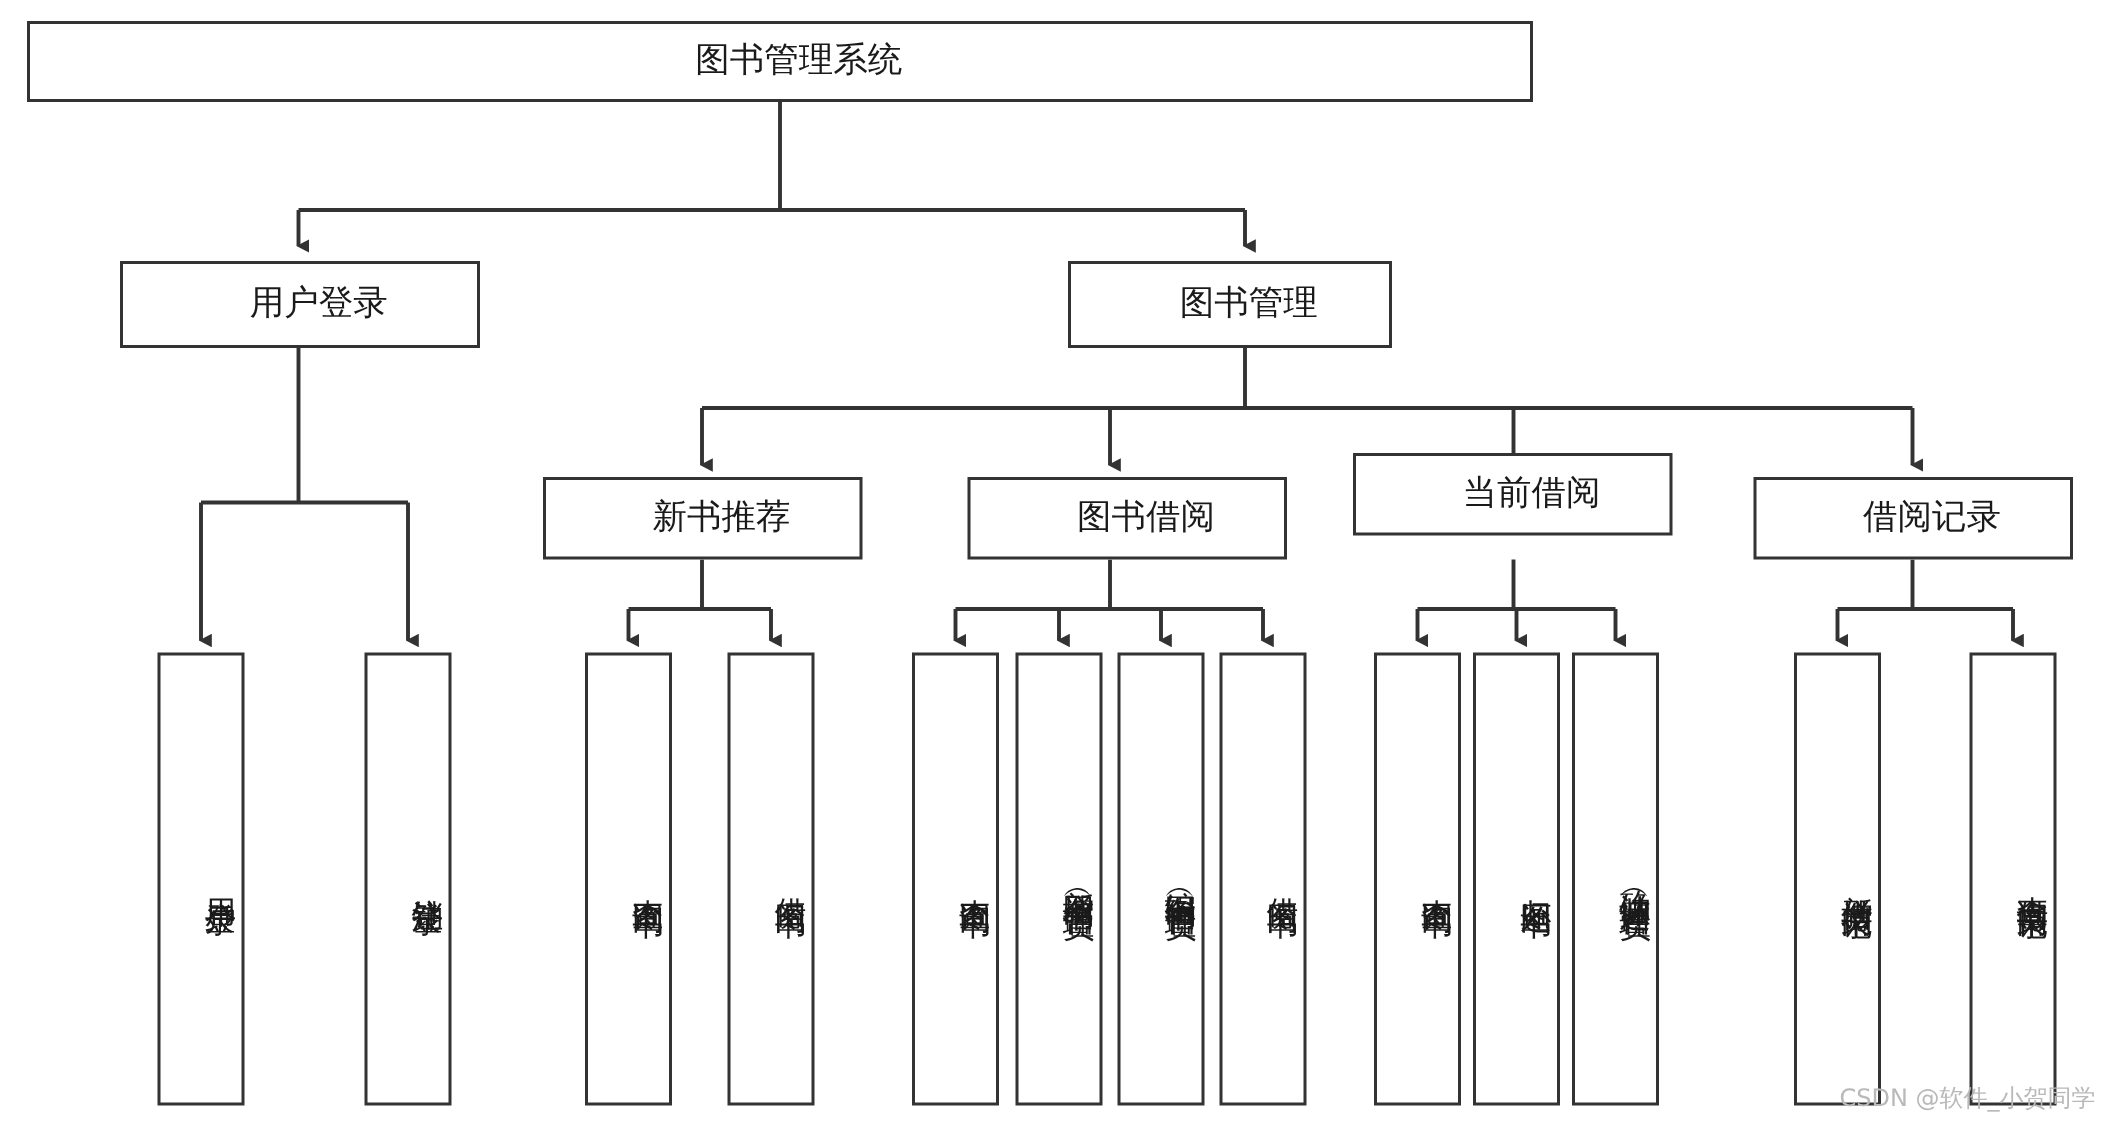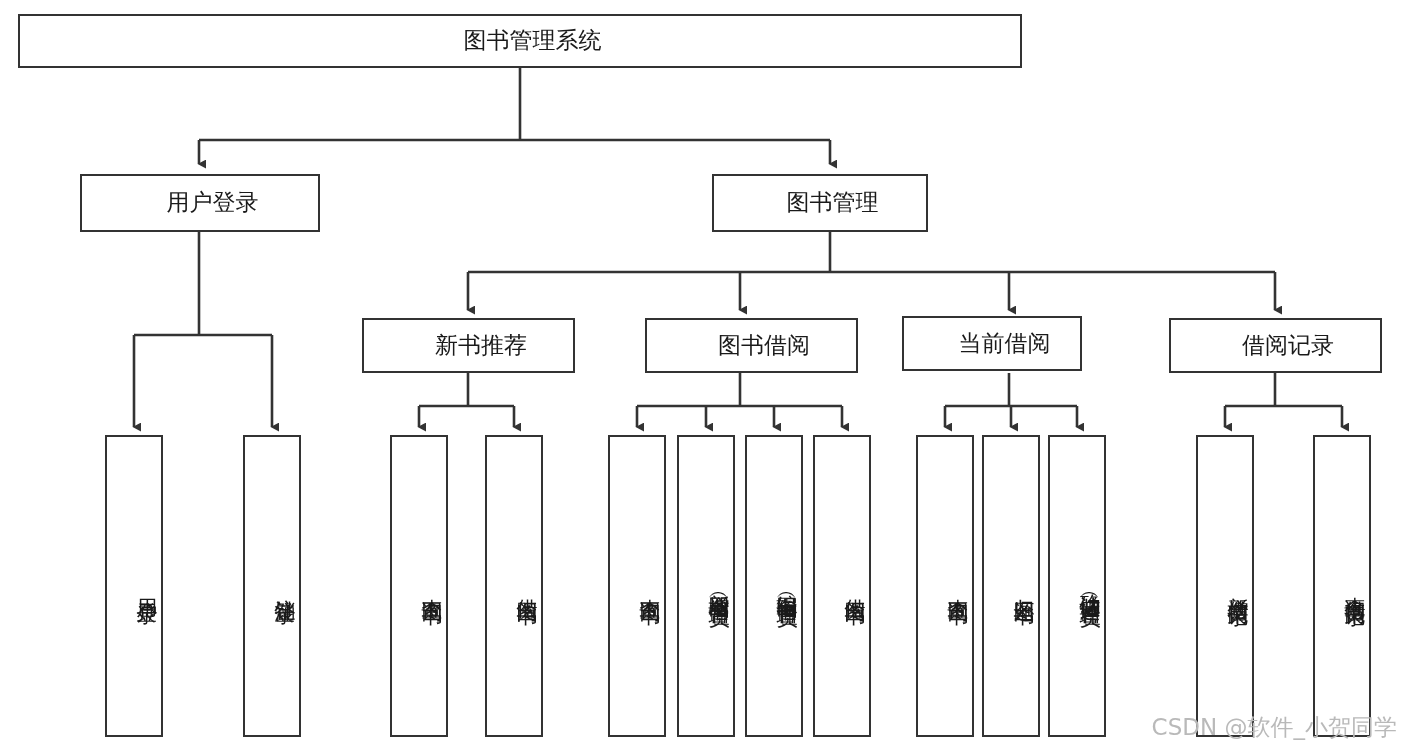--- a/index.html
+++ b/index.html
@@ -63,21 +63,21 @@
     width: 1405px;
     height: 747px;
     z-index: 1;
     pointer-events: none;
   }
   
   #watermark {
     position: absolute;
     right: 8px;
     bottom: 4px;
-    font-size: 23px;
+    font-size: 16px;
     color: #b9b9b9;
     z-index: 5;
     white-space: nowrap;
     font-family: "DejaVu Sans", "Liberation Sans", sans-serif;
   }
 </style>
 </head>
 <body>
 
 <div id="canvas">
@@ -145,21 +145,21 @@
   </div>
 
   <div class="node horizontal" style="left:362px; top:318px; width:213px; height:55px;align-items:center;">
     <span class="label">新书推荐</span>
   </div>
 
   <div class="node horizontal" style="left:633px; top:318px; width:213px; height:55px;margin-left:12px;">
     <span class="label">图书借阅</span>
   </div>
 
-  <div class="node horizontal" style="left:902px; top:316px; width:180px; height:55px;">
+  <div class="node horizontal" style="left:902px; top:302px; width:213px; height:55px;">
     <span class="label">当前借阅</span>
   </div>
 
   <div class="node horizontal" style="left:1169px; top:318px; width:213px; height:55px;align-items:center;">
     <span class="label">借阅记录</span>
   </div>
 
   <div class="node vertical" style="left:105px; top:435px; width:58px; height:302px;">
     <span class="label">用户登录</span>
   </div>

